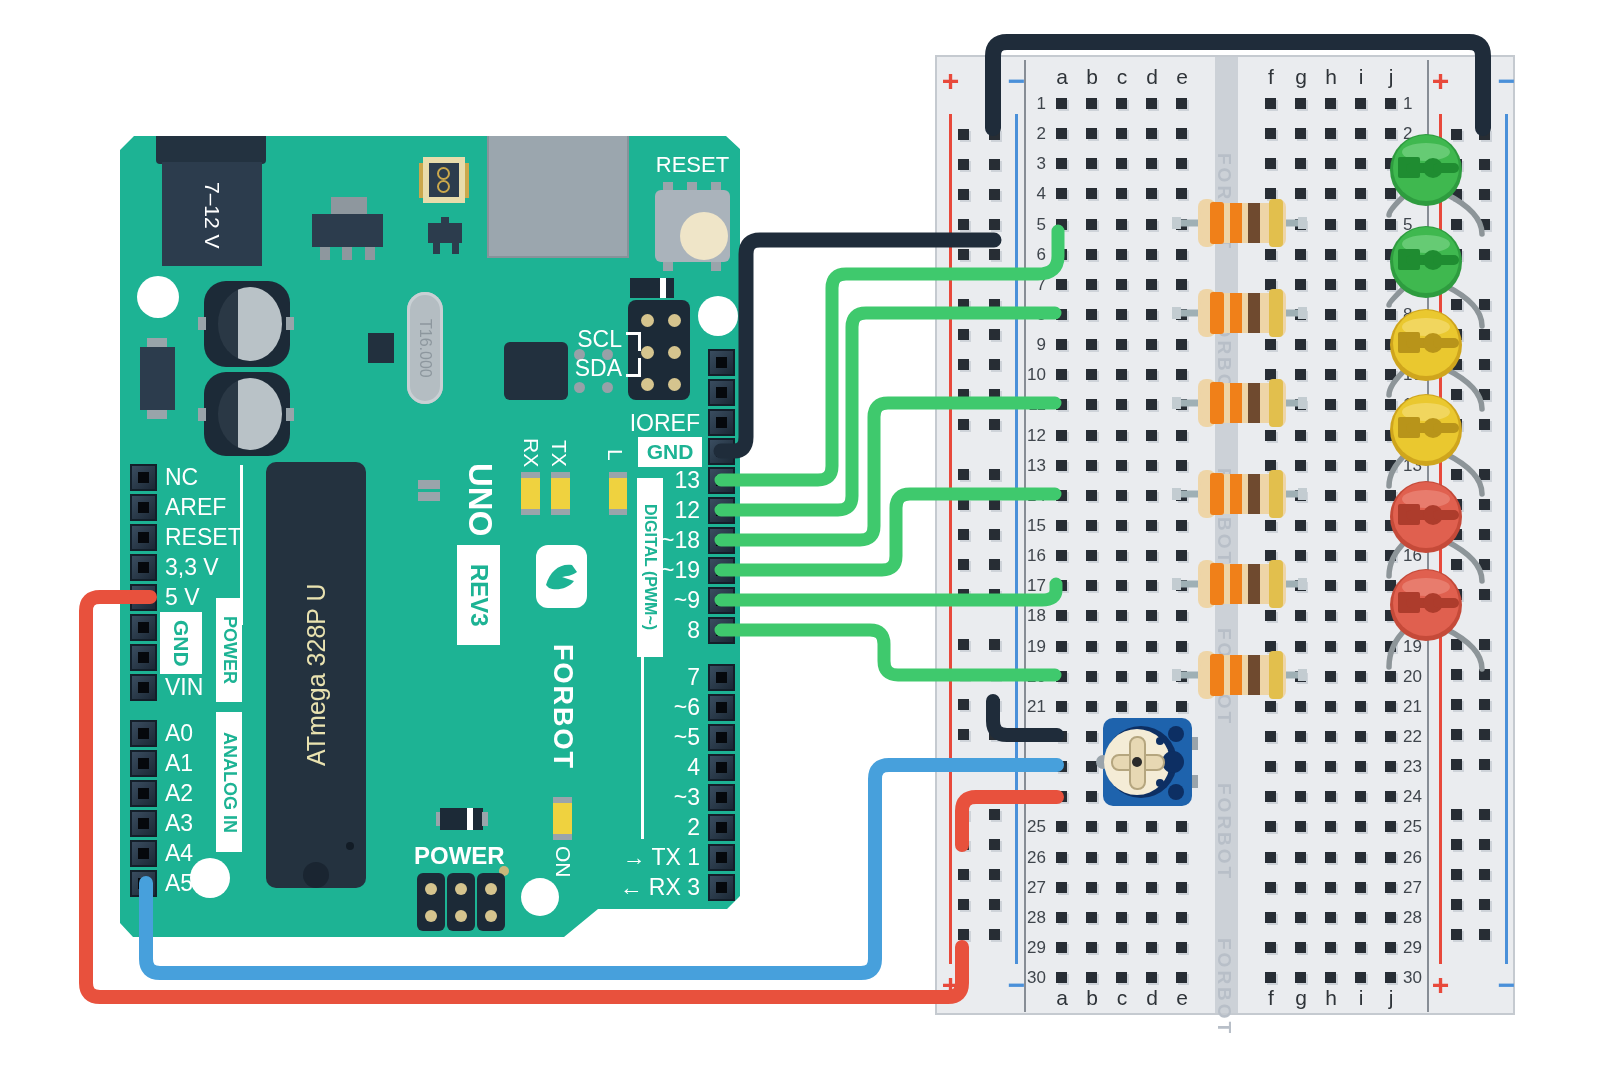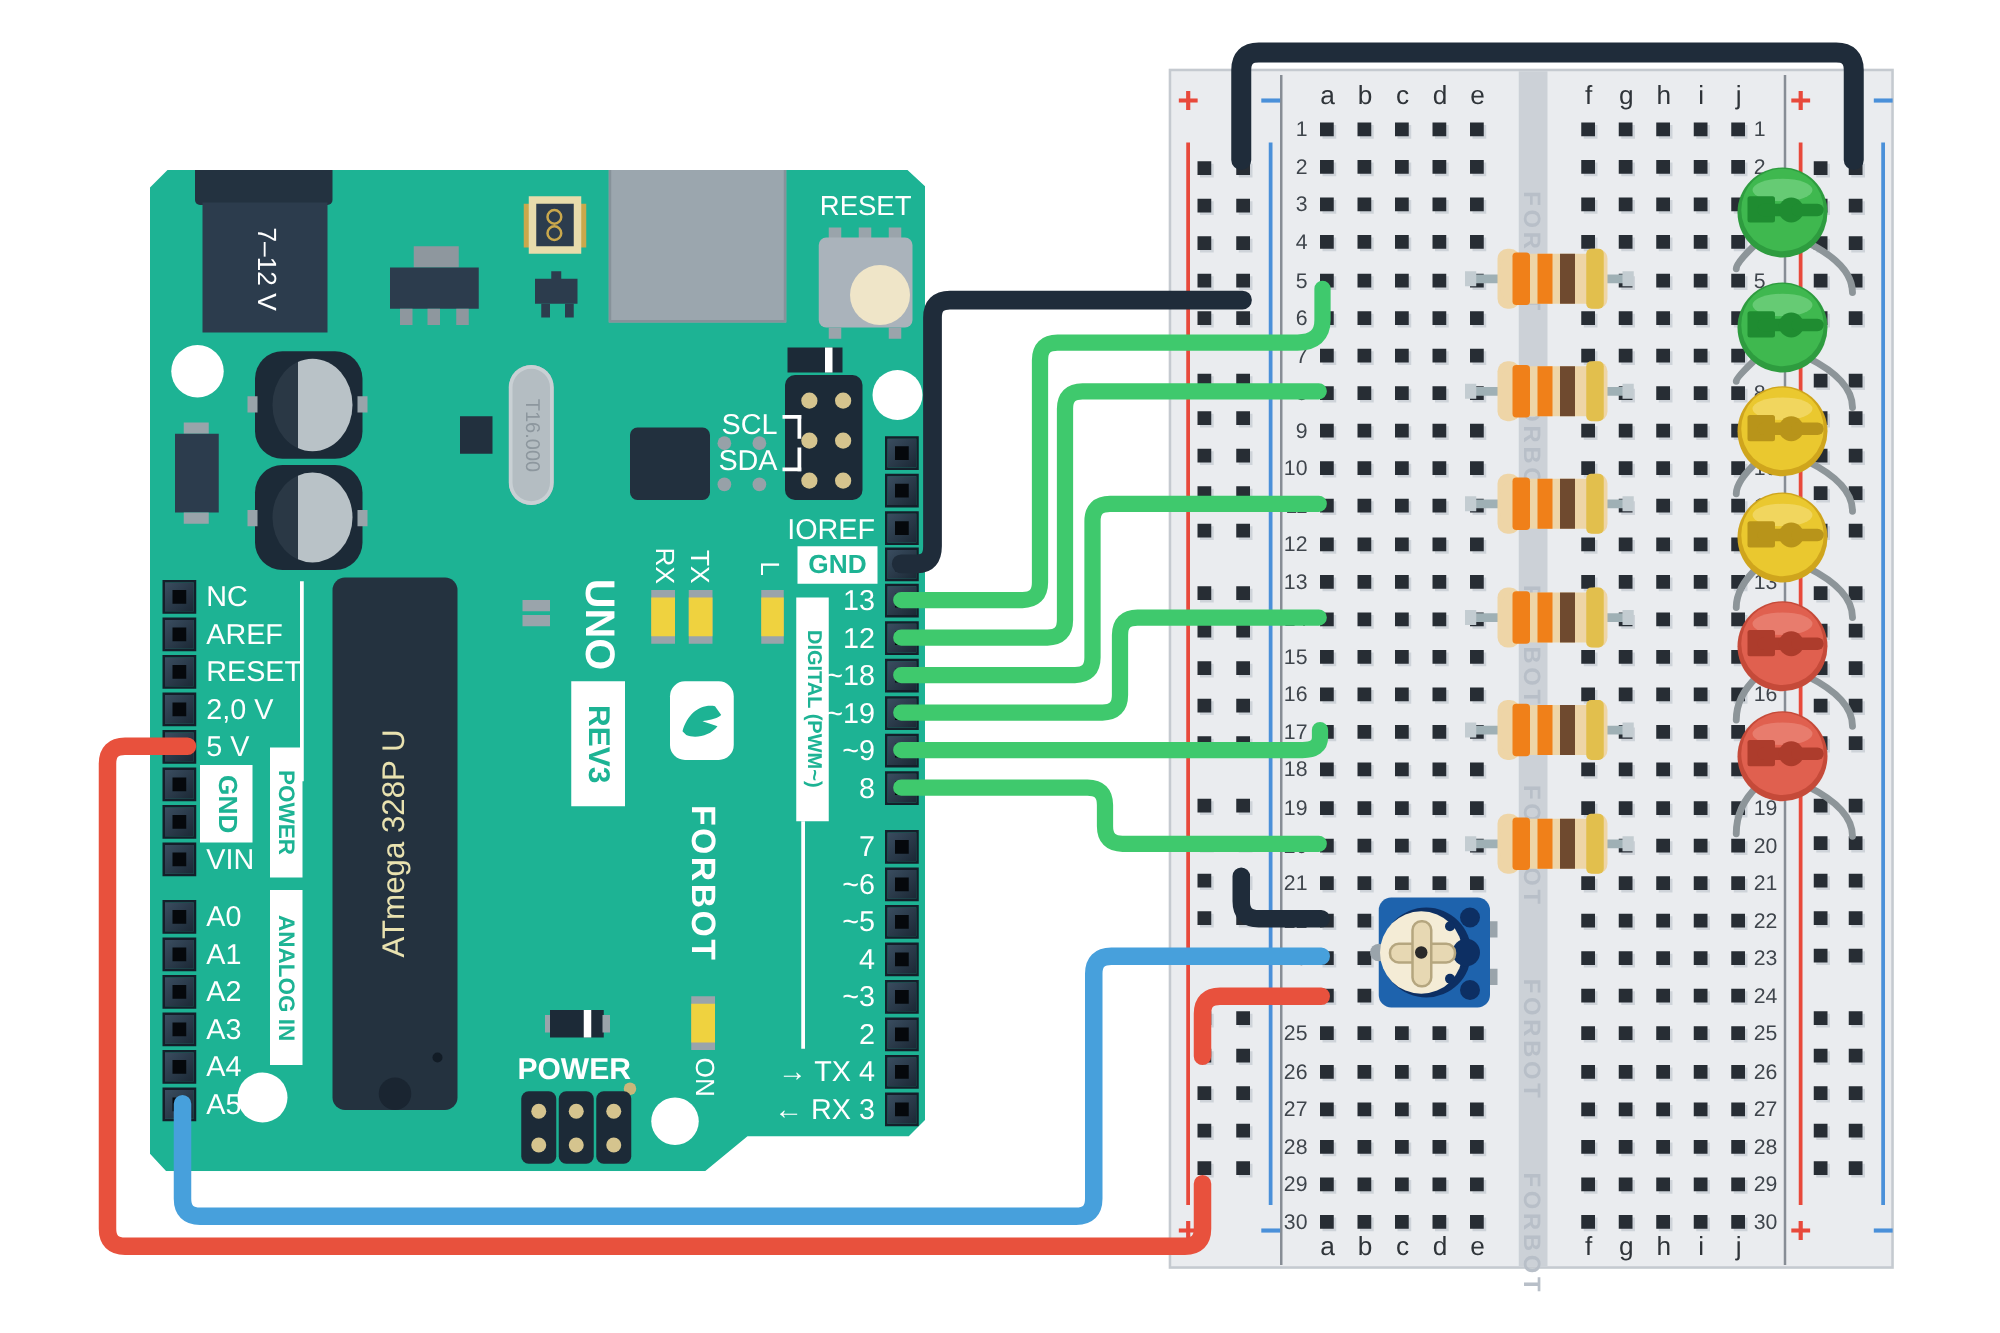--- a/index.html
+++ b/index.html
@@ -164,21 +164,21 @@
         <div class="abs pin" style="left:10px;top:358px;"></div>
         <div class="abs pin" style="left:10px;top:388px;"></div>
         <div class="abs pin" style="left:10px;top:418px;"></div>
         <div class="abs pin" style="left:10px;top:448px;"></div>
         <div class="abs pin" style="left:10px;top:478px;"></div>
         <div class="abs pin" style="left:10px;top:508px;"></div>
         <div class="abs pin" style="left:10px;top:538px;"></div>
         <div class="abs ardlabel" style="left:45px;top:328px;width:150px;">NC</div>
         <div class="abs ardlabel" style="left:45px;top:358px;width:150px;">AREF</div>
         <div class="abs ardlabel" style="left:45px;top:388px;width:150px;">RESET</div>
-        <div class="abs ardlabel" style="left:45px;top:418px;width:150px;">2,0 V</div>
+        <div class="abs ardlabel" style="left:45px;top:418px;width:150px;">3,3 V</div>
         <div class="abs ardlabel" style="left:45px;top:448px;width:150px;">5 V</div>
         <div class="abs ardlabel" style="left:45px;top:538px;width:150px;">VIN</div>
       </div>
     <div id="analog-header">
         <div class="abs pin" style="left:10px;top:584px;"></div>
         <div class="abs ardlabel" style="left:45px;top:584px;width:150px;">A0</div>
         <div class="abs pin" style="left:10px;top:614px;"></div>
         <div class="abs ardlabel" style="left:45px;top:614px;width:150px;">A1</div>
         <div class="abs pin" style="left:10px;top:644px;"></div>
         <div class="abs ardlabel" style="left:45px;top:644px;width:150px;">A2</div>
@@ -212,21 +212,21 @@
         <div class="abs ardlabel rlabel" style="left:400px;top:558px;width:180px;">~6</div>
         <div class="abs pin" style="left:588px;top:588px;"></div>
         <div class="abs ardlabel rlabel" style="left:400px;top:588px;width:180px;">~5</div>
         <div class="abs pin" style="left:588px;top:618px;"></div>
         <div class="abs ardlabel rlabel" style="left:400px;top:618px;width:180px;">4</div>
         <div class="abs pin" style="left:588px;top:648px;"></div>
         <div class="abs ardlabel rlabel" style="left:400px;top:648px;width:180px;">~3</div>
         <div class="abs pin" style="left:588px;top:678px;"></div>
         <div class="abs ardlabel rlabel" style="left:400px;top:678px;width:180px;">2</div>
         <div class="abs pin" style="left:588px;top:708px;"></div>
-        <div class="abs ardlabel rlabel" style="left:400px;top:708px;width:180px;">→ TX 4</div>
+        <div class="abs ardlabel rlabel" style="left:400px;top:708px;width:180px;">→ TX 1</div>
         <div class="abs pin" style="left:588px;top:738px;"></div>
         <div class="abs ardlabel rlabel" style="left:400px;top:738px;width:180px;">← RX 3</div>
       </div>
   <div class="abs" style="left:521px;top:178px;width:13px;height:13px;background:#d5c48e;border-radius:50%;"></div>
       <div class="abs" style="left:548px;top:178px;width:13px;height:13px;background:#d5c48e;border-radius:50%;"></div>
       <div class="abs" style="left:521px;top:210px;width:13px;height:13px;background:#d5c48e;border-radius:50%;"></div>
       <div class="abs" style="left:548px;top:210px;width:13px;height:13px;background:#d5c48e;border-radius:50%;"></div>
       <div class="abs" style="left:521px;top:242px;width:13px;height:13px;background:#d5c48e;border-radius:50%;"></div>
       <div class="abs" style="left:548px;top:242px;width:13px;height:13px;background:#d5c48e;border-radius:50%;"></div>
     </div>

